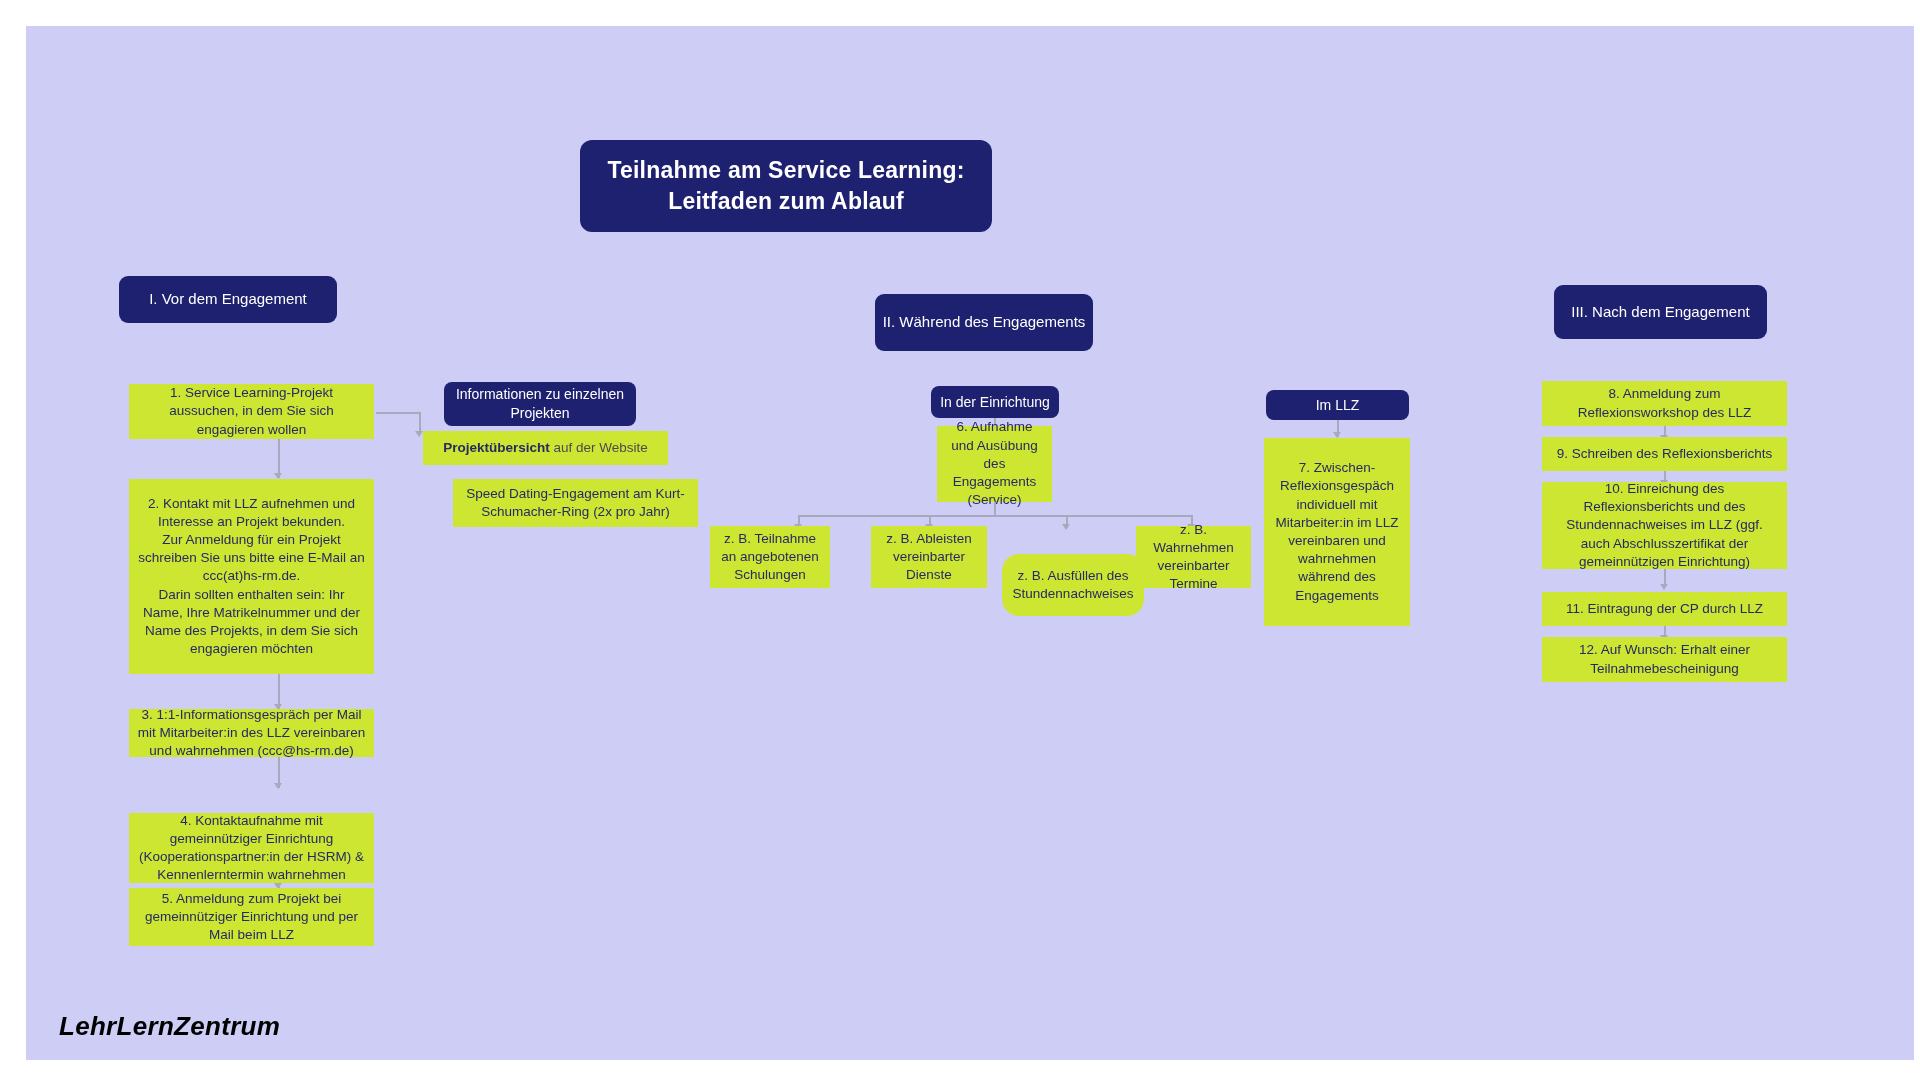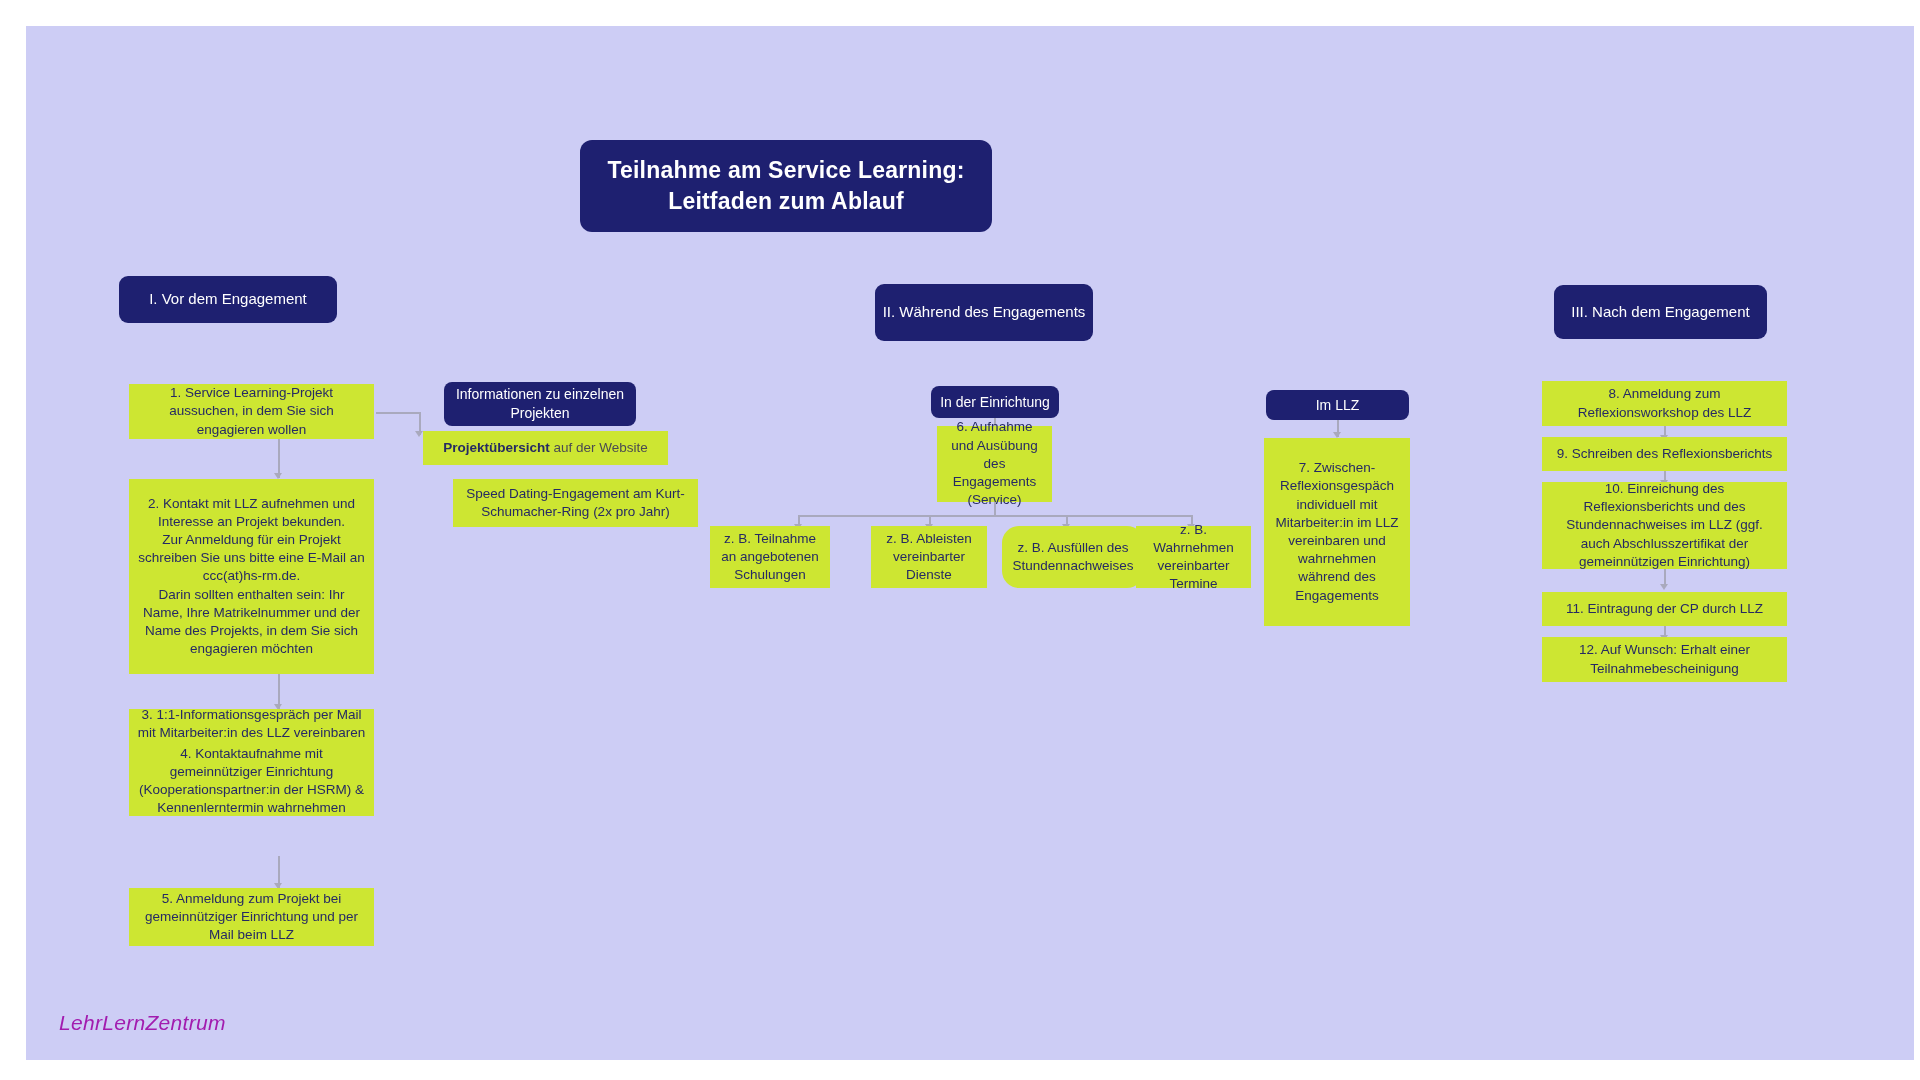--- a/index.html
+++ b/index.html
@@ -38,39 +38,39 @@
   .vline{width:1.5px;}
   .hline{height:1.5px;}
   .arrow{
     position:absolute;width:0;height:0;
     border-left:4.5px solid transparent;
     border-right:4.5px solid transparent;
     border-top:6px solid #a9a9bd;
   }
   .logo{
     position:absolute;
-    font-weight:normal;font-style:italic;font-size:21px;
-    color:#a21caf;letter-spacing:.3px;
+    font-weight:bold;font-style:italic;font-size:26px;
+    color:#000000;letter-spacing:.3px;
   }
   .linklabel{font-weight:bold;}
   .linkrest{font-weight:normal;color:#4a4a52;}
 </style>
 </head>
 <body>
 
 <div id="canvas">
 
   <div class="node navy title" style="left:554px;top:114px;width:412px;height:92px;flex-direction:column;">
     <span>Teilnahme am Service Learning:</span>
     <span>Leitfaden zum Ablauf</span>
   </div>
 
   <div class="node navy sect" style="left:93px;top:250px;width:218px;height:47px;">I. Vor dem Engagement</div>
 
-  <div class="node navy sect" style="left:849px;top:258px;width:218px;height:57px;">II. Während des Engagements</div>
+  <div class="node navy sect" style="left:849px;top:268px;width:218px;height:57px;">II. Während des Engagements</div>
 
   <div class="node navy sect" style="left:1528px;top:259px;width:213px;height:54px;">III. Nach dem Engagement</div>
 
   <div class="line vline" style="left:252px;top:412px;height:40px;"></div>
   <div class="arrow" style="left:248px;top:447px;"></div>
   <div class="line vline" style="left:252px;top:646px;height:37px;"></div>
   <div class="arrow" style="left:248px;top:678px;"></div>
   <div class="line vline" style="left:252px;top:730px;height:32px;"></div>
   <div class="arrow" style="left:248px;top:757px;"></div>
   <div class="line vline" style="left:252px;top:830px;height:32px;"></div>
@@ -81,21 +81,21 @@
   <div class="arrow" style="left:389px;top:405px;"></div>
 
   <div class="node lime step" style="left:103px;top:358px;width:245px;height:55px;">1. Service Learning-Projekt aussuchen, in dem Sie sich engagieren wollen</div>
 
   <div class="node lime step" style="left:103px;top:453px;width:245px;height:195px;white-space:pre-line;">2. Kontakt mit LLZ aufnehmen und Interesse an Projekt bekunden.
 Zur Anmeldung für ein Projekt schreiben Sie uns bitte eine E-Mail an ccc(at)hs-rm.de.
 Darin sollten enthalten sein: Ihr Name, Ihre Matrikelnummer und der Name des Projekts, in dem Sie sich engagieren möchten</div>
 
   <div class="node lime step" style="left:103px;top:683px;width:245px;height:48px;">3. 1:1-Informationsgespräch per Mail mit Mitarbeiter:in des LLZ vereinbaren und wahrnehmen (ccc@hs-rm.de)</div>
 
-  <div class="node lime step" style="left:103px;top:720px;width:245px;height:70px;">4. Kontaktaufnahme mit gemeinnütziger Einrichtung (Kooperationspartner:in der HSRM) &amp; Kennenlerntermin wahrnehmen</div>
+  <div class="node lime step" style="left:103px;top:787px;width:245px;height:70px;">4. Kontaktaufnahme mit gemeinnütziger Einrichtung (Kooperationspartner:in der HSRM) &amp; Kennenlerntermin wahrnehmen</div>
 
   <div class="node lime step" style="left:103px;top:862px;width:245px;height:58px;">5. Anmeldung zum Projekt bei gemeinnütziger Einrichtung und per Mail beim LLZ</div>
 
   <div class="node lime step" style="left:397px;top:405px;width:245px;height:34px;">
     <span>
       <span class="linklabel">Projektübersicht</span><span class="linkrest"> auf der Website</span>
     </span>
   </div>
 
   <div class="node navy sublabel" style="left:418px;top:356px;width:192px;height:44px;padding:0 10px;">Informationen zu einzelnen Projekten</div>
@@ -115,21 +115,21 @@
   <div class="arrow" style="left:768px;top:498px;"></div>
   <div class="line vline" style="left:903px;top:489px;height:13px;"></div>
   <div class="arrow" style="left:899px;top:498px;"></div>
   <div class="line vline" style="left:1040px;top:489px;height:13px;"></div>
   <div class="arrow" style="left:1036px;top:498px;"></div>
   <div class="line vline" style="left:1165px;top:489px;height:13px;"></div>
   <div class="arrow" style="left:1161px;top:498px;"></div>
 
   <div class="node lime step" style="left:684px;top:500px;width:120px;height:62px;">z. B. Teilnahme an angebotenen Schulungen</div>
   <div class="node lime step" style="left:845px;top:500px;width:116px;height:62px;">z. B. Ableisten vereinbarter Dienste</div>
-  <div class="node lime step" style="left:976px;top:500px;width:142px;height:62px;border-radius:17px;">z. B. Ausfüllen des Stundennachweises</div>
+  <div class="node lime step" style="left:976px;top:528px;width:142px;height:62px;border-radius:17px;">z. B. Ausfüllen des Stundennachweises</div>
   <div class="node lime step" style="left:1110px;top:500px;width:115px;height:62px;">z. B. Wahrnehmen vereinbarter Termine</div>
 
   <div class="node navy sublabel" style="left:1240px;top:364px;width:143px;height:30px;">Im LLZ</div>
 
   <div class="line vline" style="left:1311px;top:394px;height:17px;"></div>
   <div class="arrow" style="left:1307px;top:406px;"></div>
 
   <div class="node lime step" style="left:1238px;top:412px;width:146px;height:188px;">7. Zwischen-Reflexionsgespäch individuell mit Mitarbeiter:in im LLZ vereinbaren und wahrnehmen während des Engagements</div>
 
   <div class="node lime step" style="left:1516px;top:355px;width:245px;height:45px;">8. Anmeldung zum Reflexionsworkshop des LLZ</div>

